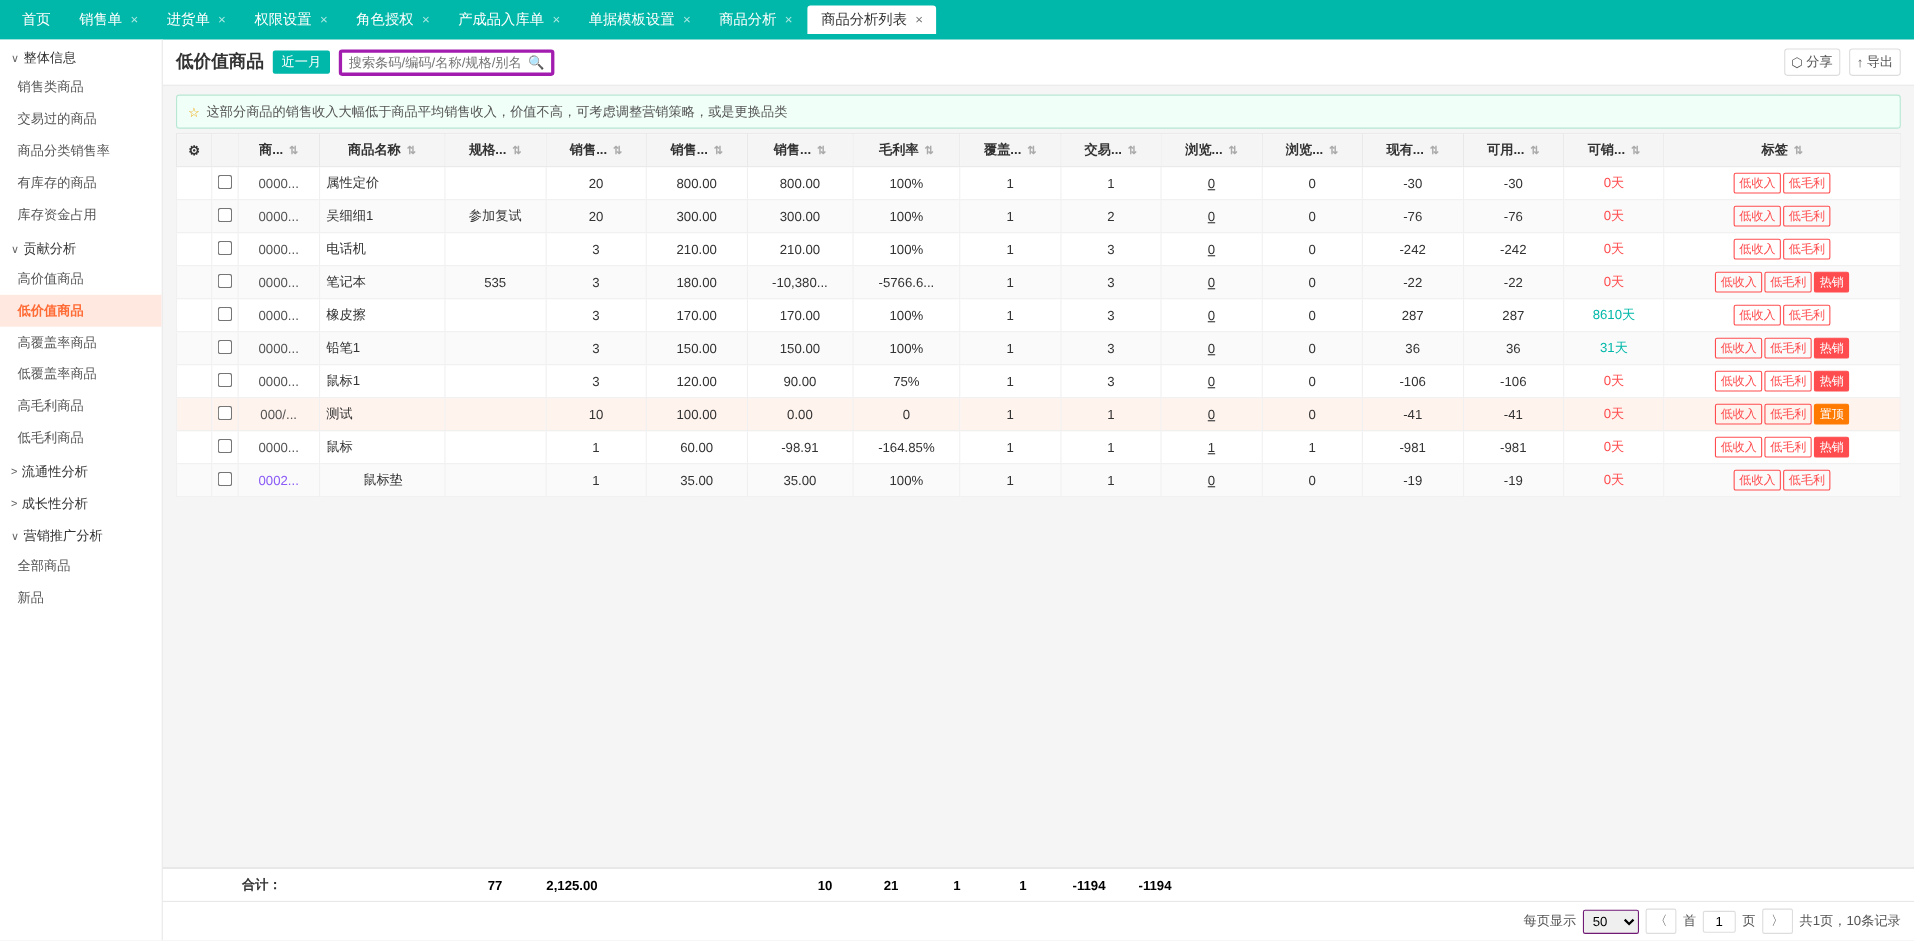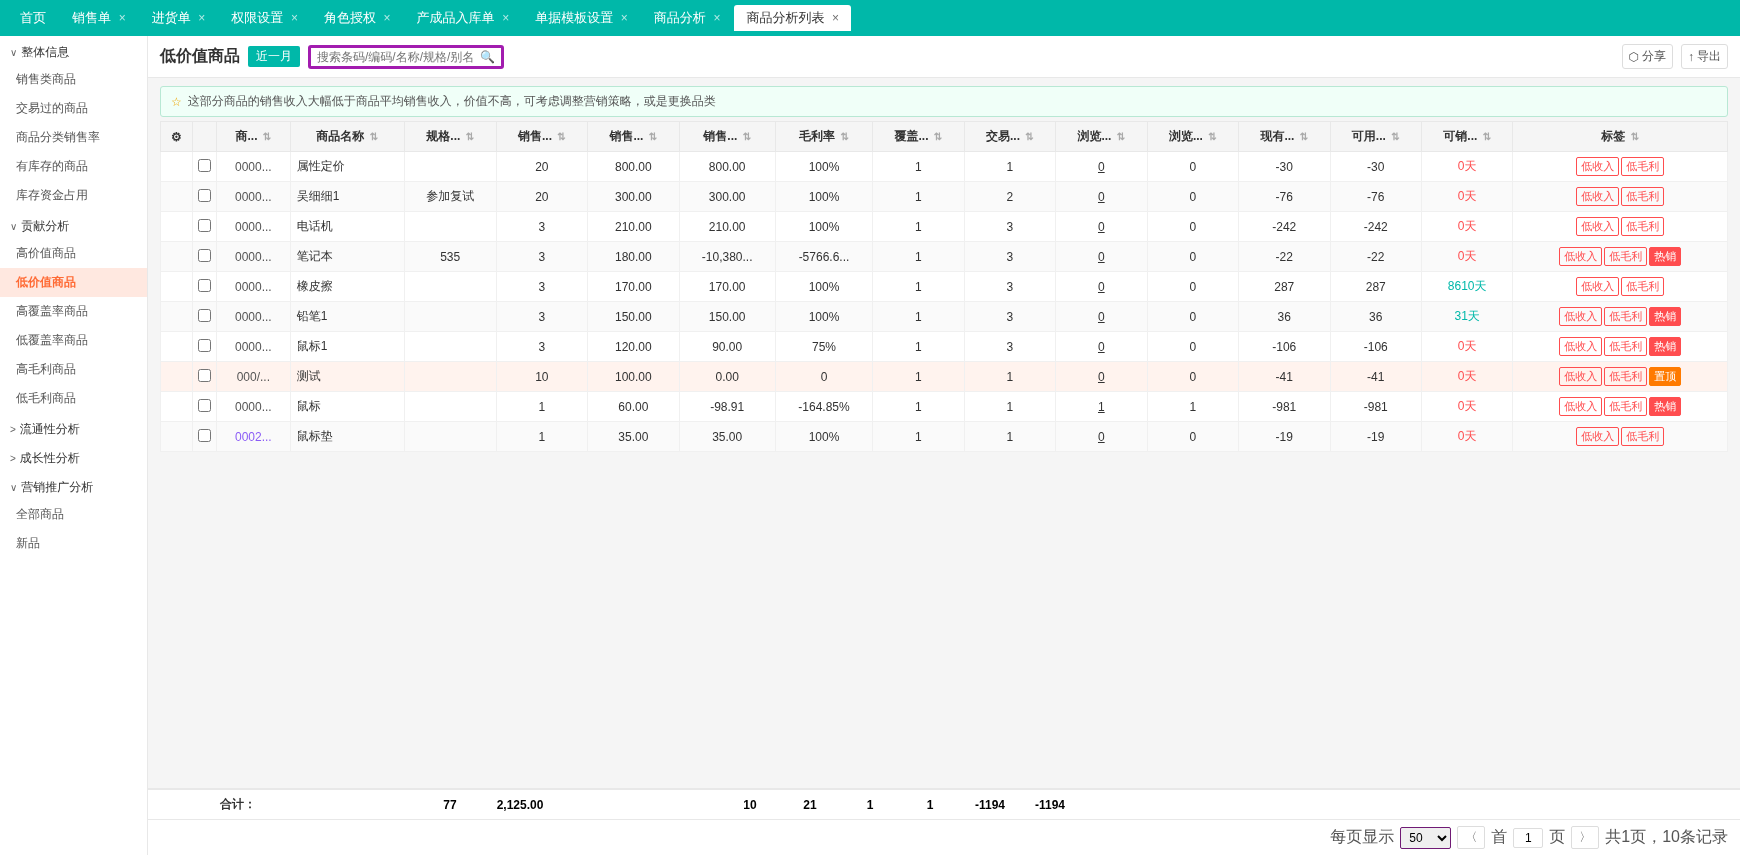--- a/index.html
+++ b/index.html
@@ -199,21 +199,21 @@
     
     .pagination-bar {
       background: #fff;
       border-top: 1px solid #e8e8e8;
       padding: 6px 12px;
       display: flex;
       align-items: center;
       justify-content: flex-end;
       gap: 6px;
     }
-    .pagination-bar span { color: #555; font-size: 16px; }
+    .pagination-bar span { color: #555; font-size: 12px; }
     .page-size-select {
       border: 1px solid #701a75;
       border-radius: 2px;
       padding: 2px 4px;
       font-size: 12px;
       cursor: pointer;
     }
     .page-btn {
       border: 1px solid #ddd;
       background: #fff;
@@ -532,21 +532,21 @@
       <td>-981</td>
       <td style="color:#ff4d4f;">0天</td>
       <td><span class="tag tag-red">低收入</span><span class="tag tag-red">低毛利</span><span class="tag tag-hotred">热销</span></td>
     </tr>
             <tr>
       <td style="color:#999;font-size:11px;"></td>
       <td class="checkbox-cell">
         <input type="checkbox" style="">
       </td>
       <td style="color:#8b5cf6;">0002...</td>
-      <td style="text-align:left;padding-left:6px;">鼠标垫</td>
+      <td style="text-align:center;padding-left:6px;">鼠标垫</td>
       <td></td>
       <td>1</td>
       <td>35.00</td>
       <td>35.00</td>
       <td>100%</td>
       <td>1</td>
       <td>1</td>
       <td><span class="underline-link">0</span></td>
       <td>0</td>
       <td>-19</td>

